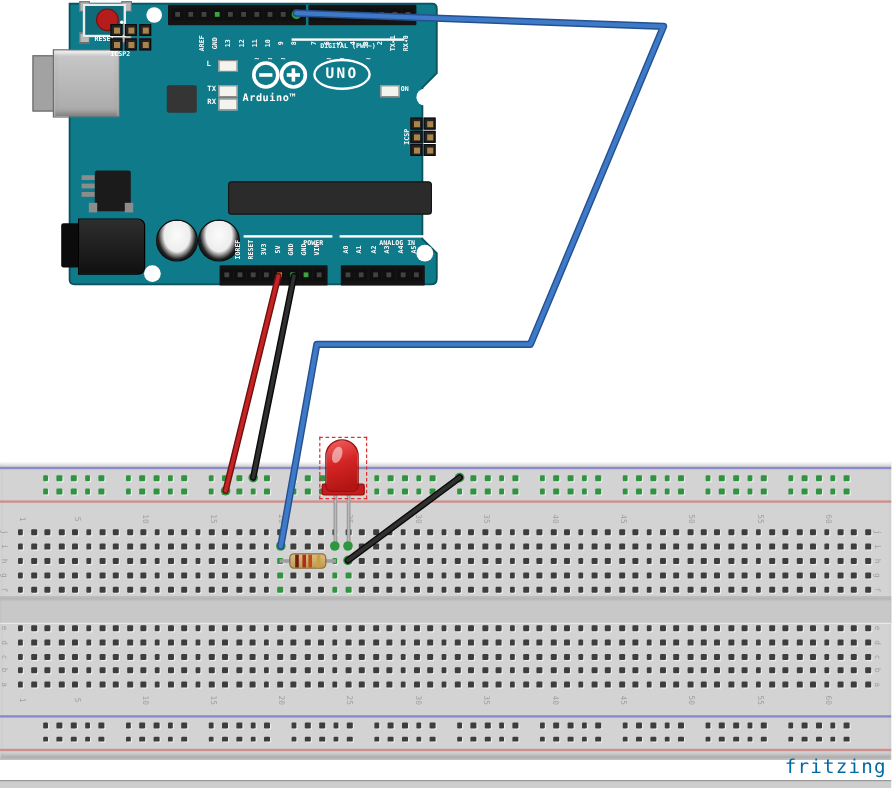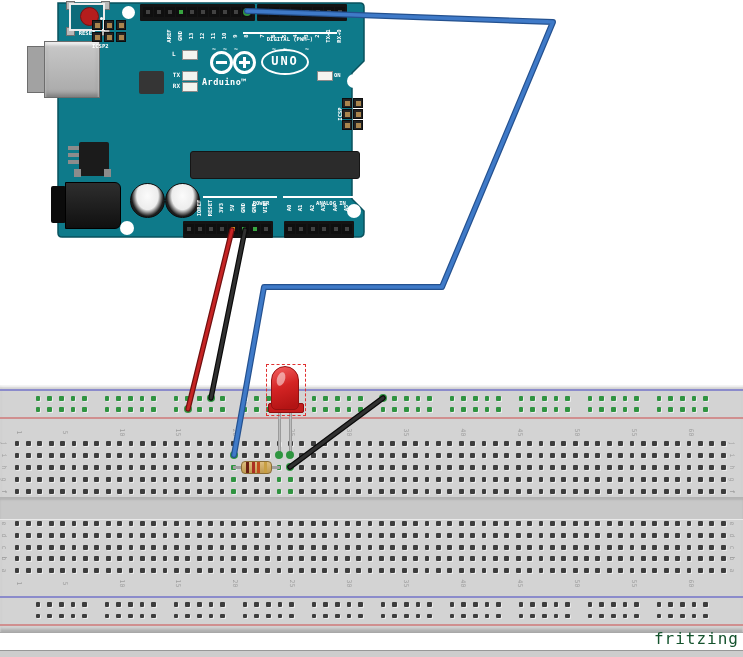--- a/index.html
+++ b/index.html
@@ -1131,16 +1131,16 @@
       <path d="M247,11 L553,22 L442,287 L264,287 L234,455" fill="none" stroke="#24518f" stroke-width="6" stroke-linecap="round" stroke-linejoin="round"></path>
       <path d="M247,11 L553,22 L442,287 L264,287 L234,455" fill="none" stroke="#3f7ac8" stroke-width="3.6" stroke-linecap="round" stroke-linejoin="round"></path>
       <path d="M232,230 L188,409" fill="none" stroke="#701010" stroke-width="5.4" stroke-linecap="round" stroke-linejoin="round"></path>
       <path d="M232,230 L188,409" fill="none" stroke="#c62424" stroke-width="3.0000000000000004" stroke-linecap="round" stroke-linejoin="round"></path>
       <path d="M245,230 L211,398" fill="none" stroke="#0a0a0a" stroke-width="5.4" stroke-linecap="round" stroke-linejoin="round"></path>
       <path d="M245,230 L211,398" fill="none" stroke="#303030" stroke-width="3.0000000000000004" stroke-linecap="round" stroke-linejoin="round"></path>
       <path d="M290,467 L383,398" fill="none" stroke="#0a0a0a" stroke-width="5.6" stroke-linecap="round" stroke-linejoin="round"></path>
       <path d="M290,467 L383,398" fill="none" stroke="#303030" stroke-width="3.1999999999999997" stroke-linecap="round" stroke-linejoin="round"></path>
     </svg>
 
-  <div class="abs mono" style="right:4px;top:629px;font-size:16px;color:#14532d;letter-spacing:1px;">fritzing</div>
+  <div class="abs mono" style="right:4px;top:629px;font-size:16px;color:#0369a1;letter-spacing:1px;">fritzing</div>
   <div class="abs" style="left:0;top:650px;width:743px;height:7px;background:#cdcdcd;border-top:1.5px solid #979797;"></div>
 
 </div>
 
 </body></html>

